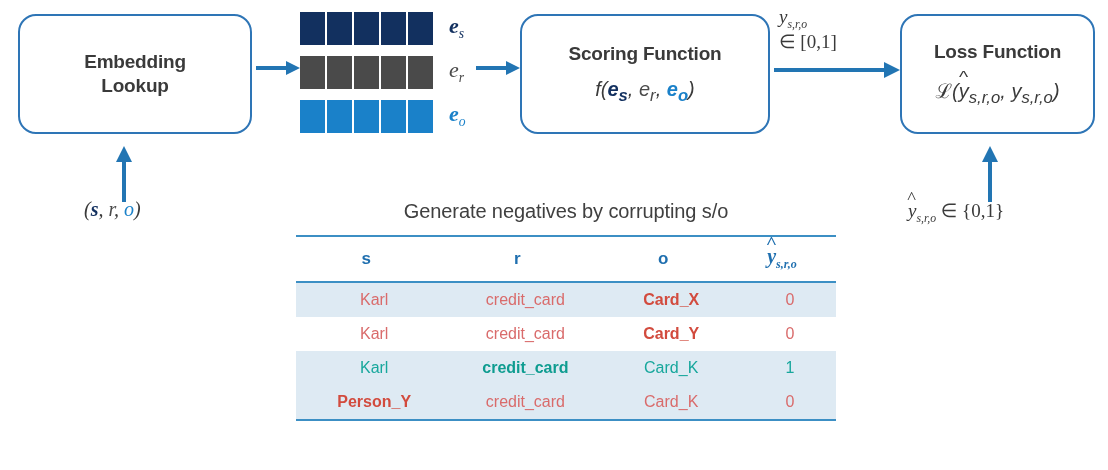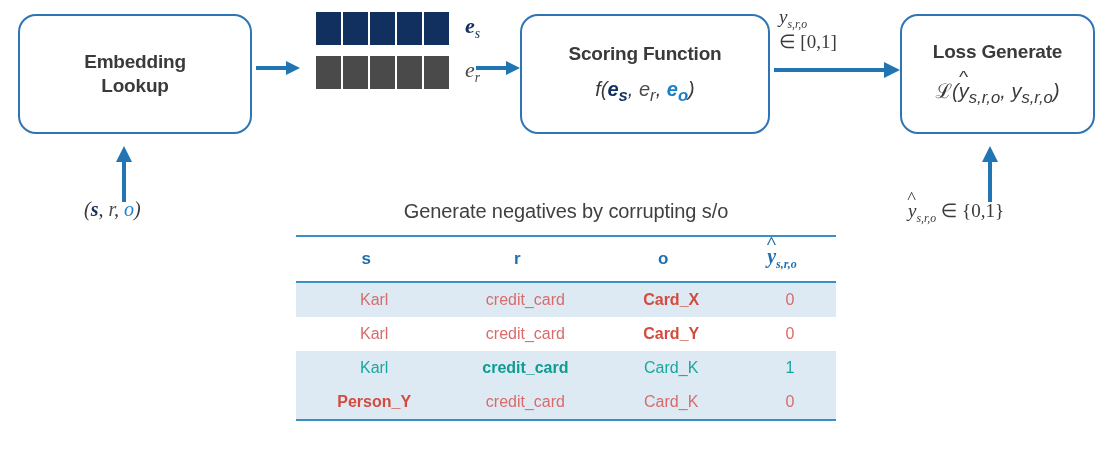--- a/index.html
+++ b/index.html
@@ -52,21 +52,21 @@
   
   #embeddings {
     position: absolute;
     left: 300px;
     top: 12px;
     width: 185px;
     height: 122px;
   }
   .vec-row {
     position: absolute;
-    left: 16px;
+    left: 0;
     display: flex;
     gap: 2px;
     align-items: center;
   }
   .vec-row.r0 { top: 0px; }
   .vec-row.r1 { top: 44px; }
   .vec-row.r2 { top: 88px; }
   .vec-cell {
     width: 25px;
     height: 33px;
@@ -193,31 +193,41 @@
     <span class="vec-cell" style="background:#4A4A4A"></span>
     <span class="vec-cell" style="background:#4A4A4A"></span>
     <span class="vec-cell" style="background:#4A4A4A"></span>
     <span class="vec-cell" style="background:#4A4A4A"></span>
     <span class="vec-cell" style="background:#4A4A4A"></span>
     <span class="vec-label" style="color:#4A4A4A">
       <span>e</span><sub>r</sub>
     </span>
   </div>
 
+  <div class="vec-row r2">
+    <span class="vec-cell" style="background:#1A81C9"></span>
+    <span class="vec-cell" style="background:#1A81C9"></span>
+    <span class="vec-cell" style="background:#1A81C9"></span>
+    <span class="vec-cell" style="background:#1A81C9"></span>
+    <span class="vec-cell" style="background:#1A81C9"></span>
+    <span class="vec-label" style="color:#1A81C9">
+      <span class="bold-e">e</span><sub>o</sub>
+    </span>
+  </div>
 </div>
 
 <div class="proc-box" id="box-scoring">
   <div class="proc-title">Scoring Function</div>
   <div class="proc-sub">
     <span>f</span><span>(</span><span style="color:#12305F;font-weight:bold">e</span><sub style="color:#12305F;font-weight:bold">s</sub><span>, </span><span style="color:#4A4A4A">e</span><sub style="color:#4A4A4A">r</sub><span>, </span><span style="color:#1A81C9;font-weight:bold">e</span><sub style="color:#1A81C9;font-weight:bold">o</sub><span>)</span>
   </div>
 </div>
 
 <div class="proc-box" id="box-loss">
-  <div class="proc-title">Loss Generate</div>
+  <div class="proc-title">Loss Function</div>
   <div class="proc-sub">
     <span style="font-style:normal">ℒ</span><span>(</span><span class="hat">y</span><sub>s,r,o</sub><span>, </span><span>y</span><sub>s,r,o</sub><span>)</span>
   </div>
 </div>
 
 <svg class="arrow" style="left:256px; top:58px;" width="46" height="20">
   <line x1="0" y1="10" x2="30" y2="10" stroke="#2275B3" stroke-width="4"></line>
   <polygon points="30,3 44,10 30,17" fill="#2275B3"></polygon>
 </svg>
 

